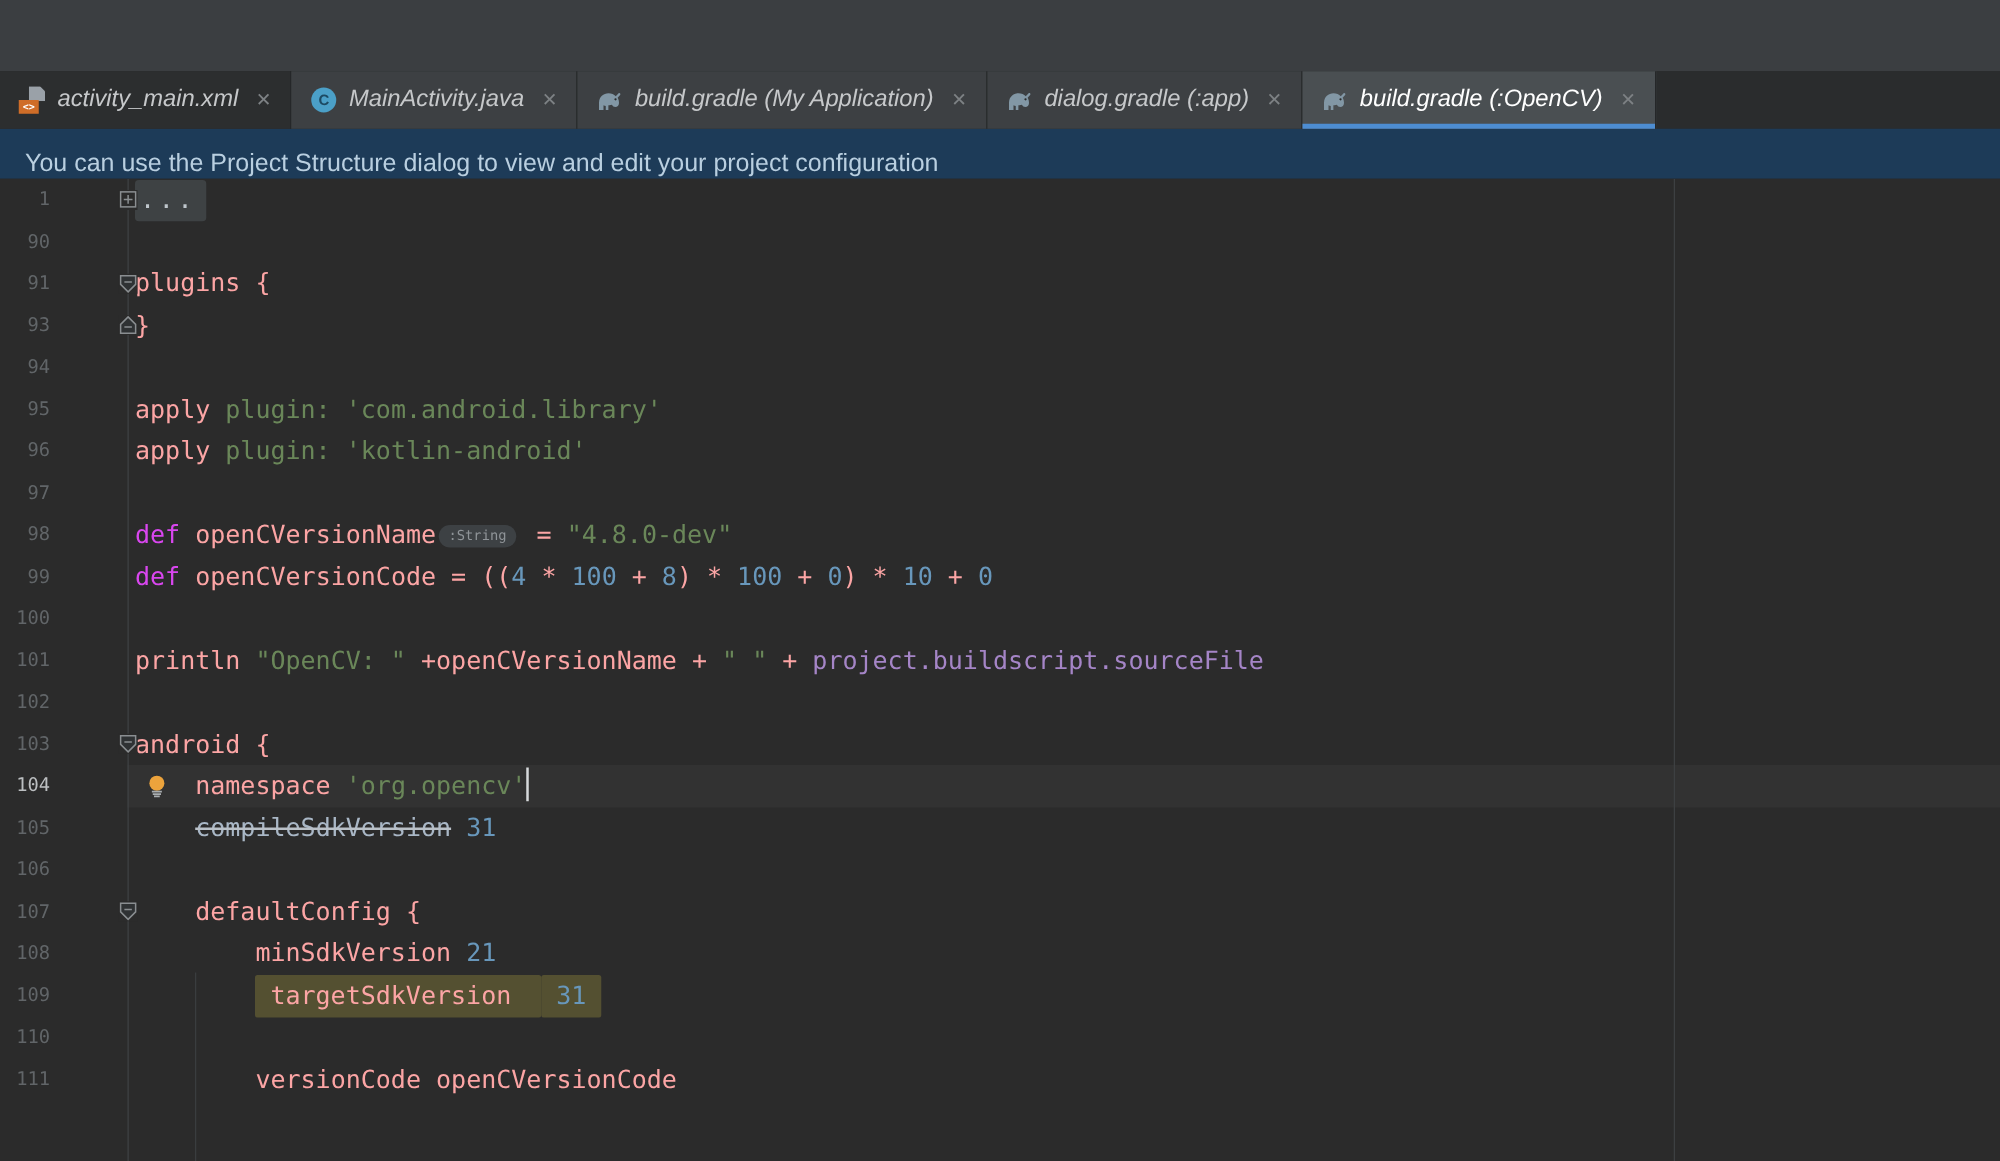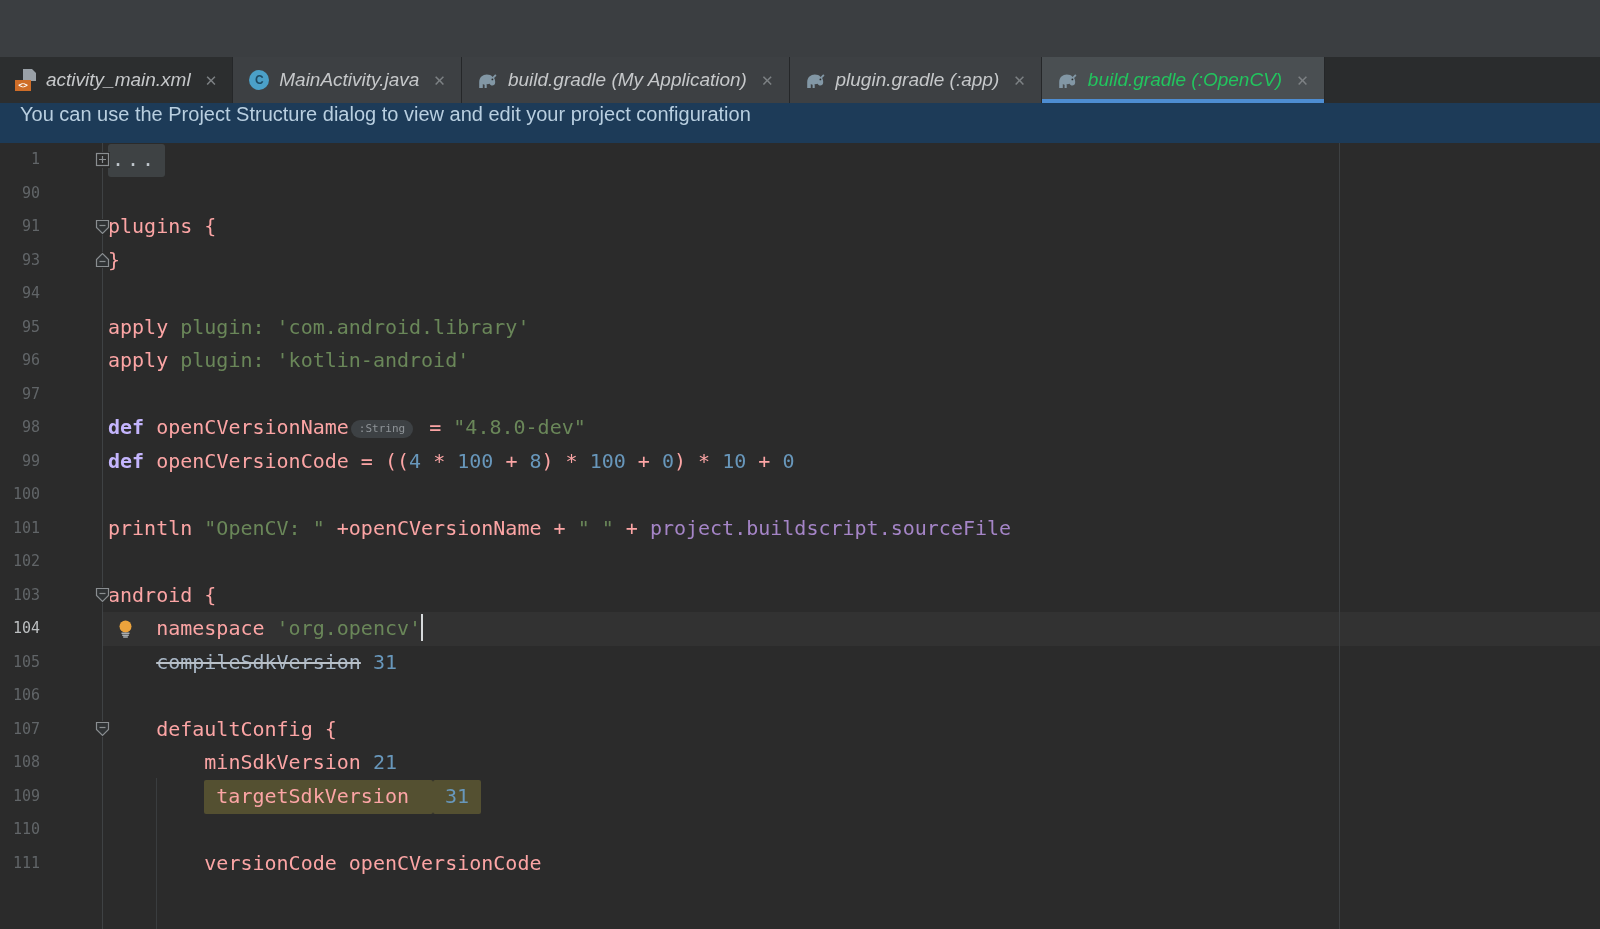--- a/index.html
+++ b/index.html
@@ -11,52 +11,52 @@
   .titlebar{height:57px;background:#3b3e41;}
   
   .tabbar{height:46px;background:#2a2c2d;display:flex;align-items:stretch;}
   .tab{
     display:flex;align-items:center;gap:9px;padding:0 15px;
     background:#3d4043;position:relative;border-right:1px solid #252729;cursor:default;
   }
   .tab:first-child{background:#2c2e2f;}
   .tab.active{background:#4a4f52;}
   .tab-label{font-size:19px;color:#c6c8ca;white-space:nowrap;font-style:italic;}
-  .tab.active .tab-label{color:#22c55e;}
+  .tab.active .tab-label{color:#ffffff;}
   .tab-close{color:#7d8184;font-size:15px;margin-left:5px;line-height:1;}
   .tab-underline{position:absolute;left:0;right:0;bottom:0;height:4px;}
   .tabicon{width:22px;height:22px;position:relative;flex:none;display:flex;align-items:center;justify-content:center;}
   .xml-doc{position:absolute;top:0;right:1px;width:13px;height:12px;background:#9aa1a8;
     clip-path:polygon(0 0,9px 0,13px 4px,13px 12px,0 12px);}
   .xml-tag{position:absolute;left:0;bottom:0;width:16px;height:11px;background:#cf6d28;color:#fff;
     font:bold 8px/11px "DejaVu Sans Mono",monospace;text-align:center;}
   .java-circle{width:20px;height:20px;border-radius:50%;background:#4ba0c8;color:#1d4a63;
     font:bold 12px/20px "Liberation Sans",sans-serif;text-align:center;}
   
-  .banner{height:40px;background:#1d3b58;display:flex;align-items:flex-start;padding-left:20px;}
+  .banner{height:40px;background:#1d3b58;display:flex;align-items:flex-end;padding-left:20px;}
   .banner span{font-size:20px;color:#b9cfe0;}
   
   .editor{position:relative;height:786px;background:#2b2b2b;overflow:hidden;}
   .vline{position:absolute;top:0;bottom:0;width:1px;z-index:6;}
   #gutter-line{left:102px;background:#3f4244;}
   #margin-line{left:1339px;background:#3d4042;}
   #indent-line{left:156px;top:635px;background:#3a3d3f;}
   .row{display:flex;height:33.5px;position:relative;}
   .gutter{width:102px;flex:none;position:relative;}
   .ln{display:block;width:40px;text-align:right;font:15px/33.5px "DejaVu Sans Mono",monospace;color:#616568;}
   .row.current .ln{color:#bcbfc1;}
   .marker{position:absolute;left:95px;top:50%;transform:translateY(-50%);width:15px;height:16px;
     display:flex;align-items:center;justify-content:center;z-index:7;background:#2b2b2b;}
   .content{flex:1;font:20px/33.5px "DejaVu Sans Mono",monospace;white-space:pre;padding-left:6px;
     position:relative;color:#A9B7C6;}
   .row.current .content{background:#323232;}
   .bulb{position:absolute;left:15px;top:50%;transform:translateY(-50%);display:flex;}
   
   .tok-plain{color:#fca5a5;}
-  .tok-kw{color:#c4b5fd;font-weight:bold;}
+  .tok-kw{color:#d946ef;}
   .tok-str{color:#6A8759;}
   .tok-num{color:#6897BB;}
   .tok-prop{color:#A585C7;}
   .tok-strike{color:#A9B7C6;text-decoration:line-through;text-decoration-color:#b9c0c7;margin-top:16px;}
   .tok-hl{background:#545031;border-radius:2px;padding:4px 12px 6px;}
   .tok-hint{background:#3d4144;color:#8f9498;border-radius:9px;font-size:11px;
     padding:2px 8px 3px;margin:0 4px 0 2px;vertical-align:2px;}
   .tok-folded{background:#3e4244;border-radius:3px;padding:3px 8px 6px 4px;color:#bfc6cc;letter-spacing:3px;}
   .tok-cursor{display:inline-block;width:2px;height:27px;background:#d6d9db;vertical-align:-6px;}
 </style>
@@ -91,21 +91,21 @@
       <span class="tab-label">build.gradle (My Application)</span>
       <span class="tab-close">✕</span>
     </div>
     <div class="tab">
       <span class="tabicon">
         <svg width="22" height="17" viewBox="0 0 22 17">
           <path fill="#8297a5" d="M2.2,16 L2.2,10.2 C2.2,5.4 5.8,2.6 9.8,2.6 C12.2,2.6 14.2,3.4 15.6,4.9 L17.7,2.7 C18.6,1.8 19.9,3 19.1,3.9 L17.1,6.1 C17.9,7.4 18.2,8.9 18.2,10.3 C18.2,12.4 16.8,13.6 15.3,13.6 C14.1,13.6 13.1,12.9 12.6,11.8 C11.7,12.1 10.7,12.2 9.7,12.1 L9.7,16 L7.6,16 L7.6,12.7 C7,12.6 6.4,12.4 5.8,12.1 L5.8,16 Z"></path>
           <circle cx="15.4" cy="7.4" r="0.9" fill="#2a2c2d"></circle>
         </svg>
       </span>
-      <span class="tab-label">plugin.gradle (:app)</span>
+      <span class="tab-label">dialog.gradle (:app)</span>
       <span class="tab-close">✕</span>
     </div>
     <div class="tab active">
       <span class="tabicon">
         <svg width="22" height="17" viewBox="0 0 22 17">
           <path fill="#8297a5" d="M2.2,16 L2.2,10.2 C2.2,5.4 5.8,2.6 9.8,2.6 C12.2,2.6 14.2,3.4 15.6,4.9 L17.7,2.7 C18.6,1.8 19.9,3 19.1,3.9 L17.1,6.1 C17.9,7.4 18.2,8.9 18.2,10.3 C18.2,12.4 16.8,13.6 15.3,13.6 C14.1,13.6 13.1,12.9 12.6,11.8 C11.7,12.1 10.7,12.2 9.7,12.1 L9.7,16 L7.6,16 L7.6,12.7 C7,12.6 6.4,12.4 5.8,12.1 L5.8,16 Z"></path>
           <circle cx="15.4" cy="7.4" r="0.9" fill="#2a2c2d"></circle>
         </svg>
       </span>
       <span class="tab-label">build.gradle (:OpenCV)</span>

